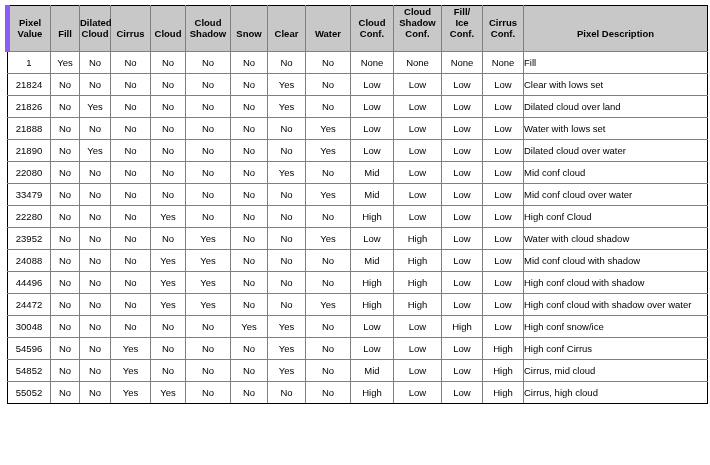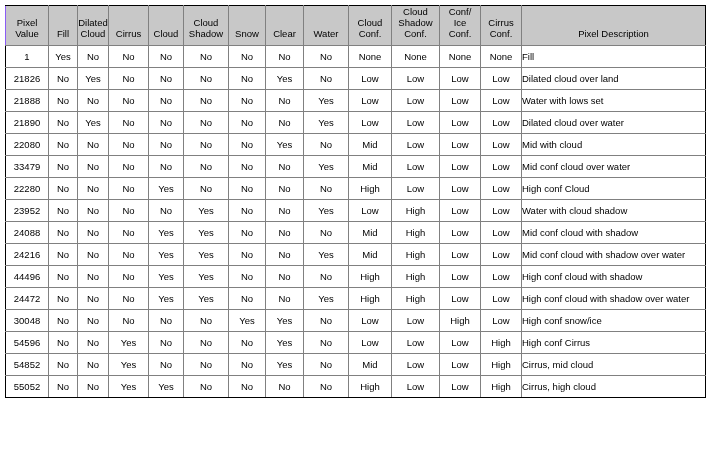--- a/index.html
+++ b/index.html
@@ -28,28 +28,28 @@
   table.qa-table th,
   table.qa-table td {
     border: 1px solid #808080;
     font-size: 9.5px;
     line-height: 11px;
     padding: 0;
     box-sizing: border-box;
   }
   table.qa-table thead th {
     background: #c8c8c8;
-    font-weight: normal;
+    font-weight: bold;
     vertical-align: bottom;
     height: 33px;
-    padding-bottom: 6px;
+    padding-bottom: 12px;
     color: #000000;
     border: 1px solid #808080;
   }
-  table.qa-table thead tr th:first-child { border-left: 1px solid #8b5cf6; }
+  table.qa-table thead tr th:first-child { border-left: 5px solid #8b5cf6; }
   table.qa-table thead tr th:last-child { border-right: 1px solid #000000; }
   table.qa-table thead tr th { border-top: 1px solid #000000; }
   table.qa-table tbody td {
     height: 22px;
     text-align: center;
     vertical-align: middle;
     color: #000000;
     background: #ffffff;
   }
   table.qa-table tbody tr td:first-child { border-left: 1px solid #000000; }
@@ -132,21 +132,21 @@
           <th>
             <span class="hdr-line">Cloud</span>
             <span class="hdr-line">Conf.</span>
           </th>
           <th>
             <span class="hdr-line">Cloud</span>
             <span class="hdr-line">Shadow</span>
             <span class="hdr-line">Conf.</span>
           </th>
           <th>
-            <span class="hdr-line">Conf/</span>
+            <span class="hdr-line">Fill/</span>
             <span class="hdr-line">Ice</span>
             <span class="hdr-line">Conf.</span>
           </th>
           <th>
             <span class="hdr-line">Cirrus</span>
             <span class="hdr-line">Conf.</span>
           </th>
           <th>
             <span class="hdr-line">Pixel Description</span>
           </th>
@@ -163,20 +163,36 @@
           <td>No</td>
           <td>No</td>
           <td>No</td>
           <td>None</td>
           <td>None</td>
           <td>None</td>
           <td>None</td>
           <td class="desc">Fill</td>
         </tr>
         <tr>
+          <td>21824</td>
+          <td>No</td>
+          <td>No</td>
+          <td>No</td>
+          <td>No</td>
+          <td>No</td>
+          <td>No</td>
+          <td>Yes</td>
+          <td>No</td>
+          <td>Low</td>
+          <td>Low</td>
+          <td>Low</td>
+          <td>Low</td>
+          <td class="desc">Clear with lows set</td>
+        </tr>
+        <tr>
           <td>21826</td>
           <td>No</td>
           <td>Yes</td>
           <td>No</td>
           <td>No</td>
           <td>No</td>
           <td>No</td>
           <td>Yes</td>
           <td>No</td>
           <td>Low</td>
@@ -224,21 +240,21 @@
           <td>No</td>
           <td>No</td>
           <td>No</td>
           <td>No</td>
           <td>Yes</td>
           <td>No</td>
           <td>Mid</td>
           <td>Low</td>
           <td>Low</td>
           <td>Low</td>
-          <td class="desc">Mid with cloud</td>
+          <td class="desc">Mid conf cloud</td>
         </tr>
         <tr>
           <td>33479</td>
           <td>No</td>
           <td>No</td>
           <td>No</td>
           <td>No</td>
           <td>No</td>
           <td>No</td>
           <td>No</td>
@@ -289,36 +305,20 @@
           <td>Yes</td>
           <td>Yes</td>
           <td>No</td>
           <td>No</td>
           <td>No</td>
           <td>Mid</td>
           <td>High</td>
           <td>Low</td>
           <td>Low</td>
           <td class="desc">Mid conf cloud with shadow</td>
-        </tr>
-        <tr>
-          <td>24216</td>
-          <td>No</td>
-          <td>No</td>
-          <td>No</td>
-          <td>Yes</td>
-          <td>Yes</td>
-          <td>No</td>
-          <td>No</td>
-          <td>Yes</td>
-          <td>Mid</td>
-          <td>High</td>
-          <td>Low</td>
-          <td>Low</td>
-          <td class="desc">Mid conf cloud with shadow over water</td>
         </tr>
         <tr>
           <td>44496</td>
           <td>No</td>
           <td>No</td>
           <td>No</td>
           <td>Yes</td>
           <td>Yes</td>
           <td>No</td>
           <td>No</td>

